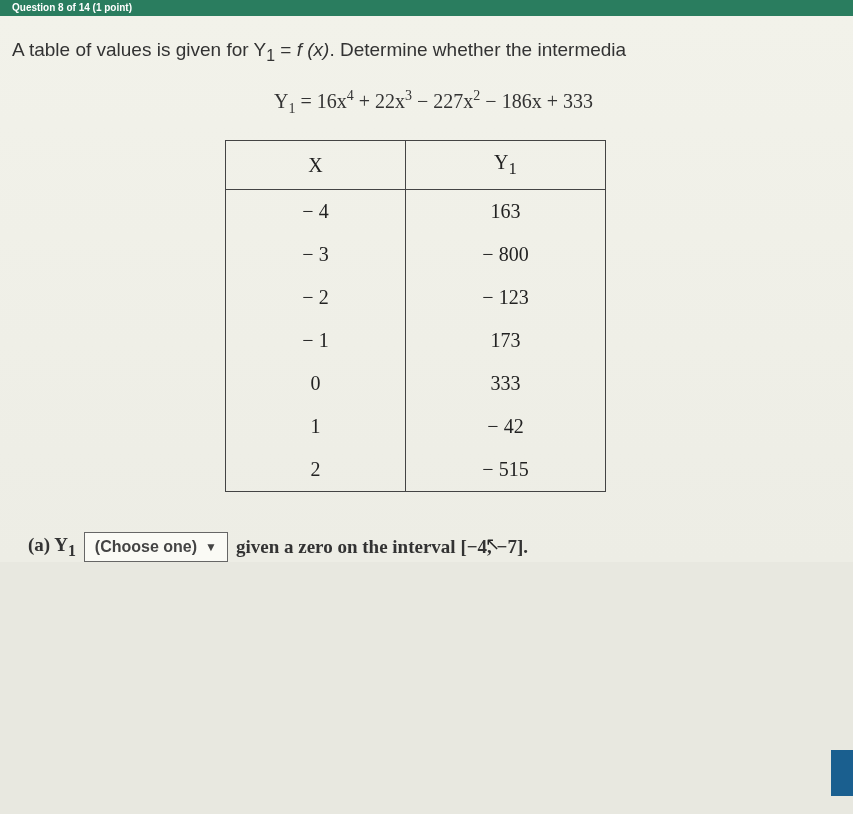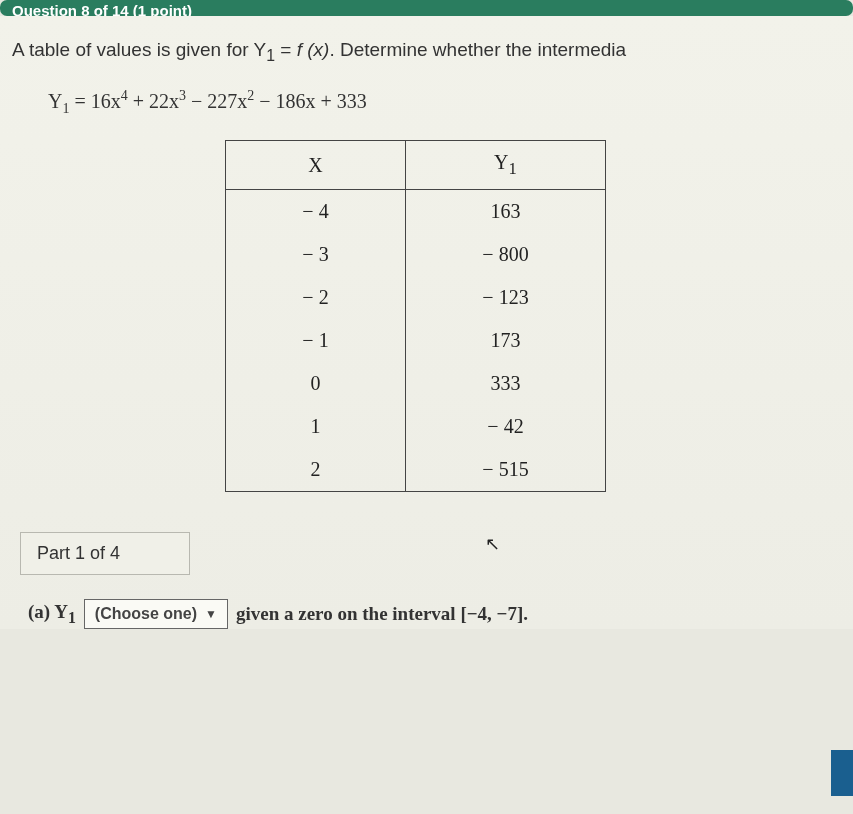--- a/index.html
+++ b/index.html
@@ -12,42 +12,42 @@
       background: #e8e8e0;
       width: 853px;
       height: 814px;
       overflow: hidden;
       color: #2a2a2a;
     }
     .header-bar {
       background: #2a7d5f;
       color: #fff;
       padding: 2px 12px;
-      font-size: 15px;
+      font-size: 10px;
       font-weight: 600;
       height: 16px;
       overflow: hidden;
-      border-radius: 7px;
     }
     .content {
       padding: 20px 34px 0 12px;
       background: linear-gradient(to bottom, #f2f2ea 0%, #ededE5 100%);
     }
     .prompt-line {
       font-size: 19px;
       color: #333;
       margin-bottom: 20px;
       line-height: 1.5;
       white-space: nowrap;
     }
     .equation-line {
       font-size: 20px;
       color: #333;
       margin: 6px 0 24px 36px;
       font-family: "Times New Roman", serif;
+      text-align: center;
     }
     .eq-sub { font-size: 14px; vertical-align: sub; }
     .eq-sup { font-size: 14px; vertical-align: super; }
     .table-wrap {
       display: flex;
       justify-content: center;
       margin-bottom: 40px;
     }
     table.value-table {
       border-collapse: collapse;
@@ -187,23 +187,20 @@
             <td>− 42</td>
           </tr>
         <tr>
             <td>2</td>
             <td>− 515</td>
           </tr>
       </tbody>
     </table>
   </div>
 
-  <div class="part-box">
-    <span>Part 1 of 4</span>
-  </div>
 
   <div class="question-line">
     <span>
       <span>(a) Y</span><sub>1</sub>
     </span>
     <span class="dropdown">
       <span>(Choose one)</span>
       <span class="chevron">▼</span>
     </span>
     <span>

